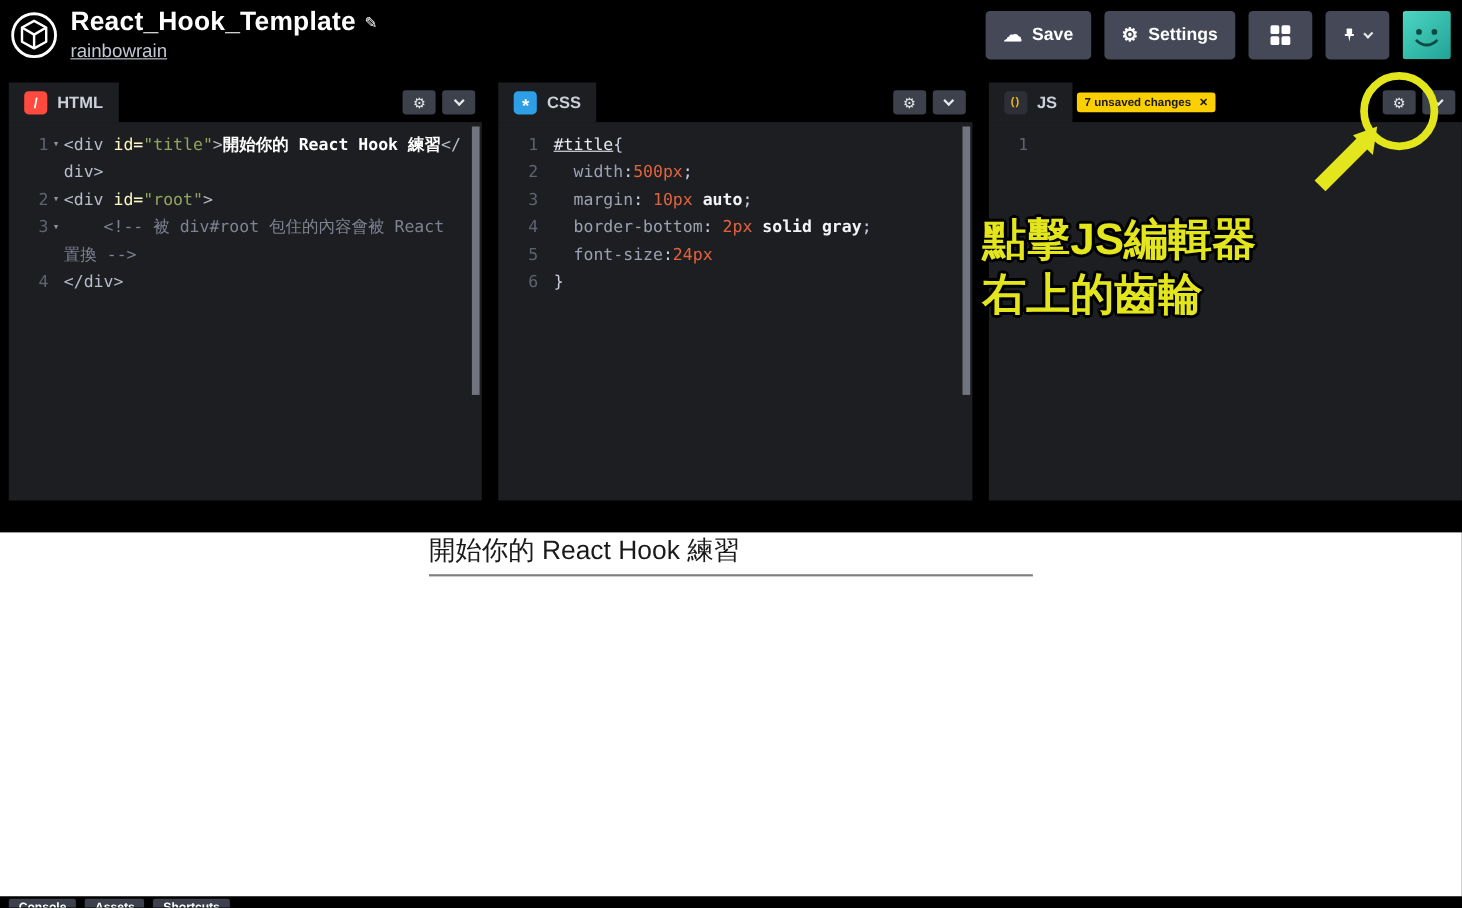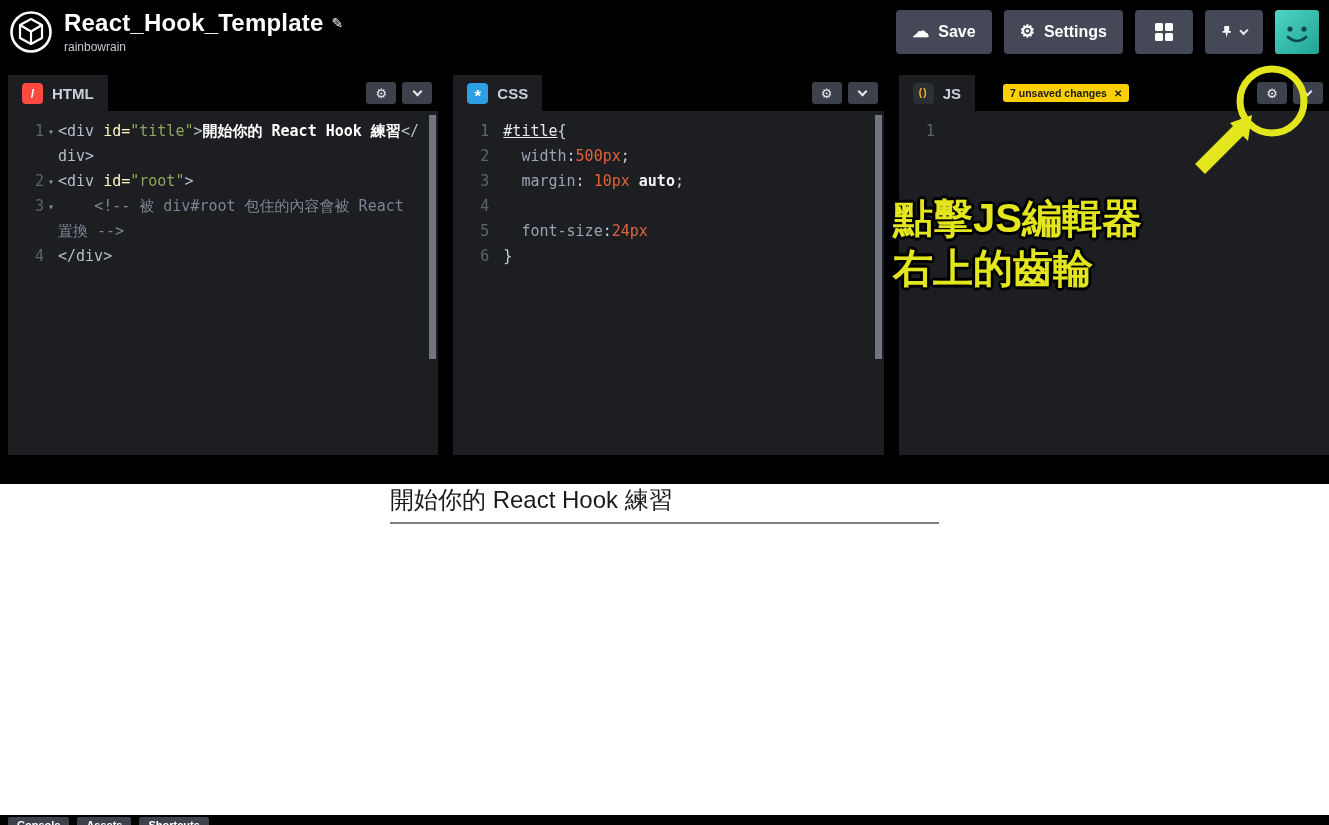--- a/index.html
+++ b/index.html
@@ -5,40 +5,40 @@
   * { box-sizing: border-box; margin: 0; padding: 0; }
   html,body { width:1329px; height:825px; background:#000; font-family:"Liberation Sans",sans-serif; overflow:hidden; }
 
   
   .header { height:63px; background:#000; display:flex; align-items:center; padding:0 10px 0 8px; }
   .logo { width:46px; height:46px; flex:none; display:flex; align-items:center; justify-content:center; cursor:pointer; }
   .title-block { margin-left:10px; flex:1; min-width:0; }
   .pen-title-row { display:flex; align-items:center; gap:8px; }
   .pen-title { color:#fff; font-weight:bold; font-size:24px; letter-spacing:.2px; }
   .pencil { color:#fff; font-size:14px; cursor:pointer; }
-  .author { color:#c3c8d4; font-size:12px; margin-top:3px; }
+  .author { color:#c3c8d4; font-size:17px; margin-top:3px;text-decoration:underline; }
   .header-actions { display:flex; align-items:center; gap:12px; }
   .hbtn { background:#444857; color:#fff; font-weight:bold; font-size:16px; height:44px; padding:0 16px;
           border-radius:4px; display:flex; align-items:center; gap:9px; cursor:pointer; border:none; }
   .hbtn .glyph { font-size:17px; line-height:1; }
   .icon-btn { width:58px; justify-content:center; }
   .avatar { width:44px; height:44px; border-radius:3px; overflow:hidden; cursor:pointer; }
 
   
   .editors { position:relative; height:392px; background:#000; display:flex; gap:15px; padding:12px 0 0 8px; }
   .panel { flex:1; min-width:0; display:flex; flex-direction:column; }
   .panel-top { height:36px; display:flex; align-items:stretch; background:transparent; }
   .tab { display:flex; align-items:center; gap:9px; background:#1d1e22; padding:0 14px; color:#ccd0da;
          font-weight:bold; font-size:15px; cursor:pointer; }
   .lang-icon { width:21px; height:21px; border-radius:4px; display:flex; align-items:center; justify-content:center;
                font-weight:bold; font-size:13px; line-height:1; }
   .lang-html { background:#ff4a3f; color:#fff; }
   .lang-css  { background:#2e9fe6; color:#fff; font-size:17px; padding-top:6px; }
   .lang-js   { background:#2d2f36; color:#f5b81c; font-size:10px; letter-spacing:1px; }
-  .badge { align-self:center; margin-left:28px; background:#fcd000; color:#1a1a1a; font-size:10.5px; font-weight:bold;
+  .badge { align-self:center; margin-left:4px; background:#fcd000; color:#1a1a1a; font-size:10.5px; font-weight:bold;
            padding:3px 7px; border-radius:3px; display:flex; align-items:center; gap:7px;justify-content:flex-end; }
   .badge-close { cursor:pointer; font-size:10px; }
   .panel-actions { margin-left:auto; display:flex; align-items:center; gap:6px; padding-right:6px; }
   .mini-btn { width:30px; height:22px; background:#3d414c; border-radius:3px; color:#e6e8ec; display:flex;
               align-items:center; justify-content:center; cursor:pointer; font-size:13px; line-height:1; }
   .chev { width:7px; height:7px; border-right:2px solid #e6e8ec; border-bottom:2px solid #e6e8ec;
           transform:rotate(45deg); margin-top:-3px; }
   .panel-body { flex:1; background:#1d1e22; position:relative; overflow:hidden; padding-top:8px;
                 font-family:"DejaVu Sans Mono",monospace; font-size:15px; line-height:25px; cursor:text; }
   .code-line { display:flex; }
@@ -217,20 +217,21 @@
             <span class="lnum">3</span>
             <span class="fold"></span>
           </span>
           <span class="code-text"><span class="tok-pun">  </span><span class="tok-prop">margin</span><span class="tok-pun">: </span><span class="tok-num">10px</span><span class="tok-kw"> auto</span><span class="tok-pun">;</span></span>
         </div>
         <div class="code-line">
           <span class="gutter">
             <span class="lnum">4</span>
             <span class="fold"></span>
           </span>
+          <span class="code-text"><span class="tok-pun">  </span><span class="tok-prop">border-bottom</span><span class="tok-pun">: </span><span class="tok-num">2px</span><span class="tok-kw"> solid gray</span><span class="tok-pun">;</span></span>
         </div>
         <div class="code-line">
           <span class="gutter">
             <span class="lnum">5</span>
             <span class="fold"></span>
           </span>
           <span class="code-text"><span class="tok-pun">  </span><span class="tok-prop">font-size</span><span class="tok-pun">:</span><span class="tok-num">24px</span></span>
         </div>
         <div class="code-line">
           <span class="gutter">

